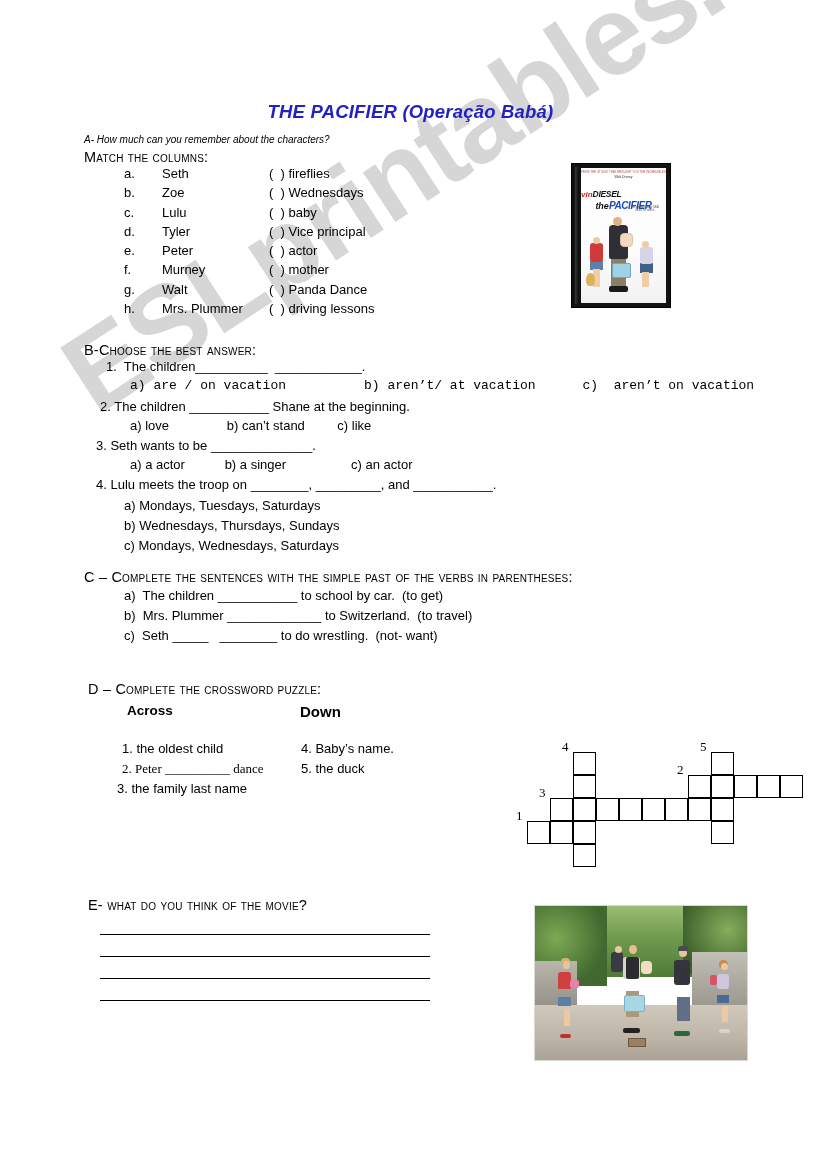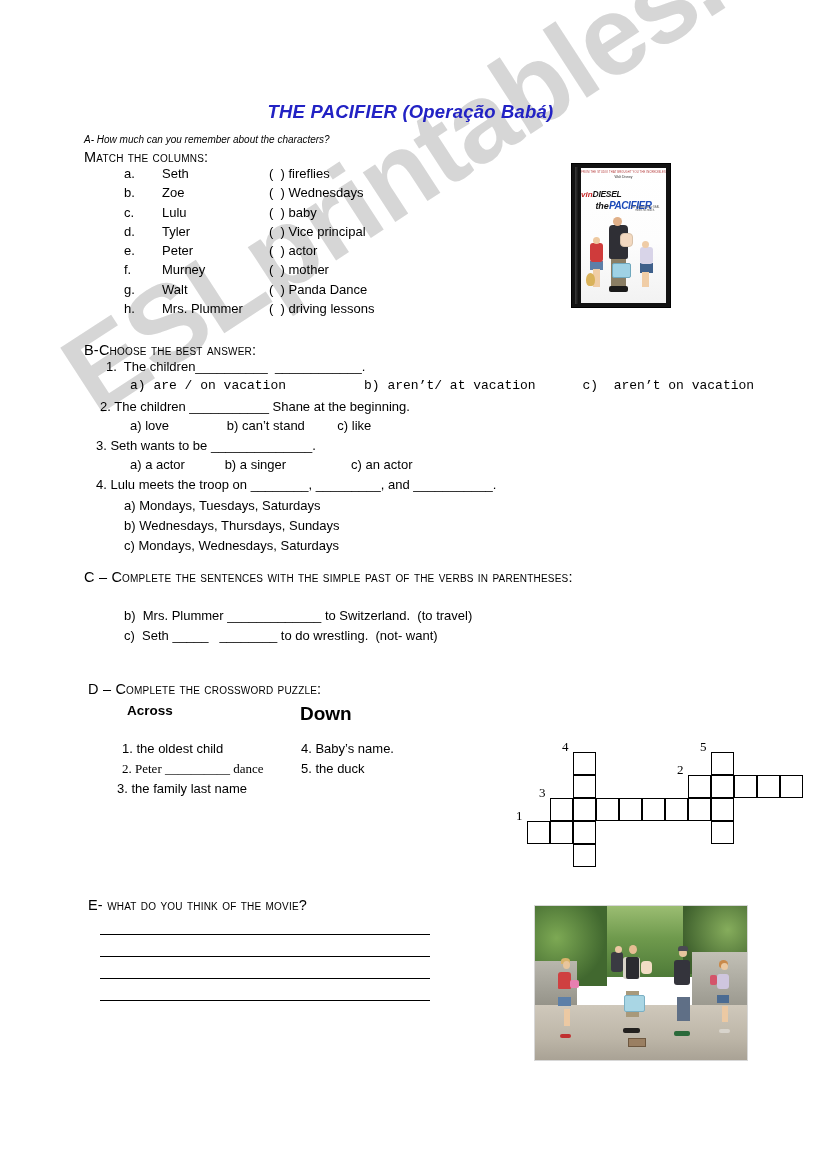--- a/index.html
+++ b/index.html
@@ -81,21 +81,21 @@
   .b-q { position: absolute; left: 84px; font-size: 13px; white-space: pre; }
   .b-opts { position: absolute; left: 84px; font-size: 13px; white-space: pre; }
 
   
   #sec-c-head { left: 84px; top: 568px; }
   .c-item { position: absolute; left: 84px; font-size: 13px; white-space: pre; }
 
   
   #sec-d-head { left: 84px; top: 700px; }
   #d-across { position: absolute; left: 127px; top: 703px; font-size: 13.5px; font-weight: bold; }
-  #d-down   { position: absolute; left: 300px; top: 703px; font-size: 19px; font-weight: bold; }
+  #d-down   { position: absolute; left: 300px; top: 703px; font-size: 15px; font-weight: bold; }
   .d-clue { position: absolute; font-size: 13px; white-space: pre; }
 
   
   #sec-e-head { left: 88px; top: 896px; }
   .e-line {
     position: absolute;
     left: 100px;
     width: 330px;
     border-bottom: 1.4px solid #000;
     height: 0;
@@ -342,20 +342,21 @@
 
     <div class="b-q" style="top:438px; left:96px;">3. Seth wants to be ______________.</div>
     <div class="b-opts" style="top:457px; left:130px;">a) a actor           b) a singer                  c) an actor</div>
 
     <div class="b-q" style="top:477px; left:96px;">4. Lulu meets the troop on ________, _________, and ___________.</div>
     <div class="b-opts" style="top:496px; left:124px; line-height:20px;">a) Mondays, Tuesdays, Saturdays
 b) Wednesdays, Thursdays, Sundays
 c) Mondays, Wednesdays, Saturdays</div>
 
     <div class="tx smallcaps" id="sec-c-head">C – Complete the sentences with the simple past of the verbs in parentheses:</div>
+    <div class="c-item" style="top:588px; left:124px;">a)  The children ___________ to school by car.  (to get)</div>
     <div class="c-item" style="top:608px; left:124px;">b)  Mrs. Plummer _____________ to Switzerland.  (to travel)</div>
     <div class="c-item" style="top:628px; left:124px;">c)  Seth _____   ________ to do wrestling.  (not- want)</div>
 
     <div class="tx smallcaps" id="sec-d-head" style="left:88px; top:680px;">D – Complete the crossword puzzle:</div>
     <div id="d-across">Across</div>
     <div id="d-down">Down</div>
 
     <div class="d-clue" style="left:122px; top:741px;">1. the oldest child</div>
     <div class="d-clue" style="left:122px; top:761px;font-family:Liberation Serif, serif;">2. Peter __________ dance</div>
     <div class="d-clue" style="left:117px; top:781px;">3. the family last name</div>

